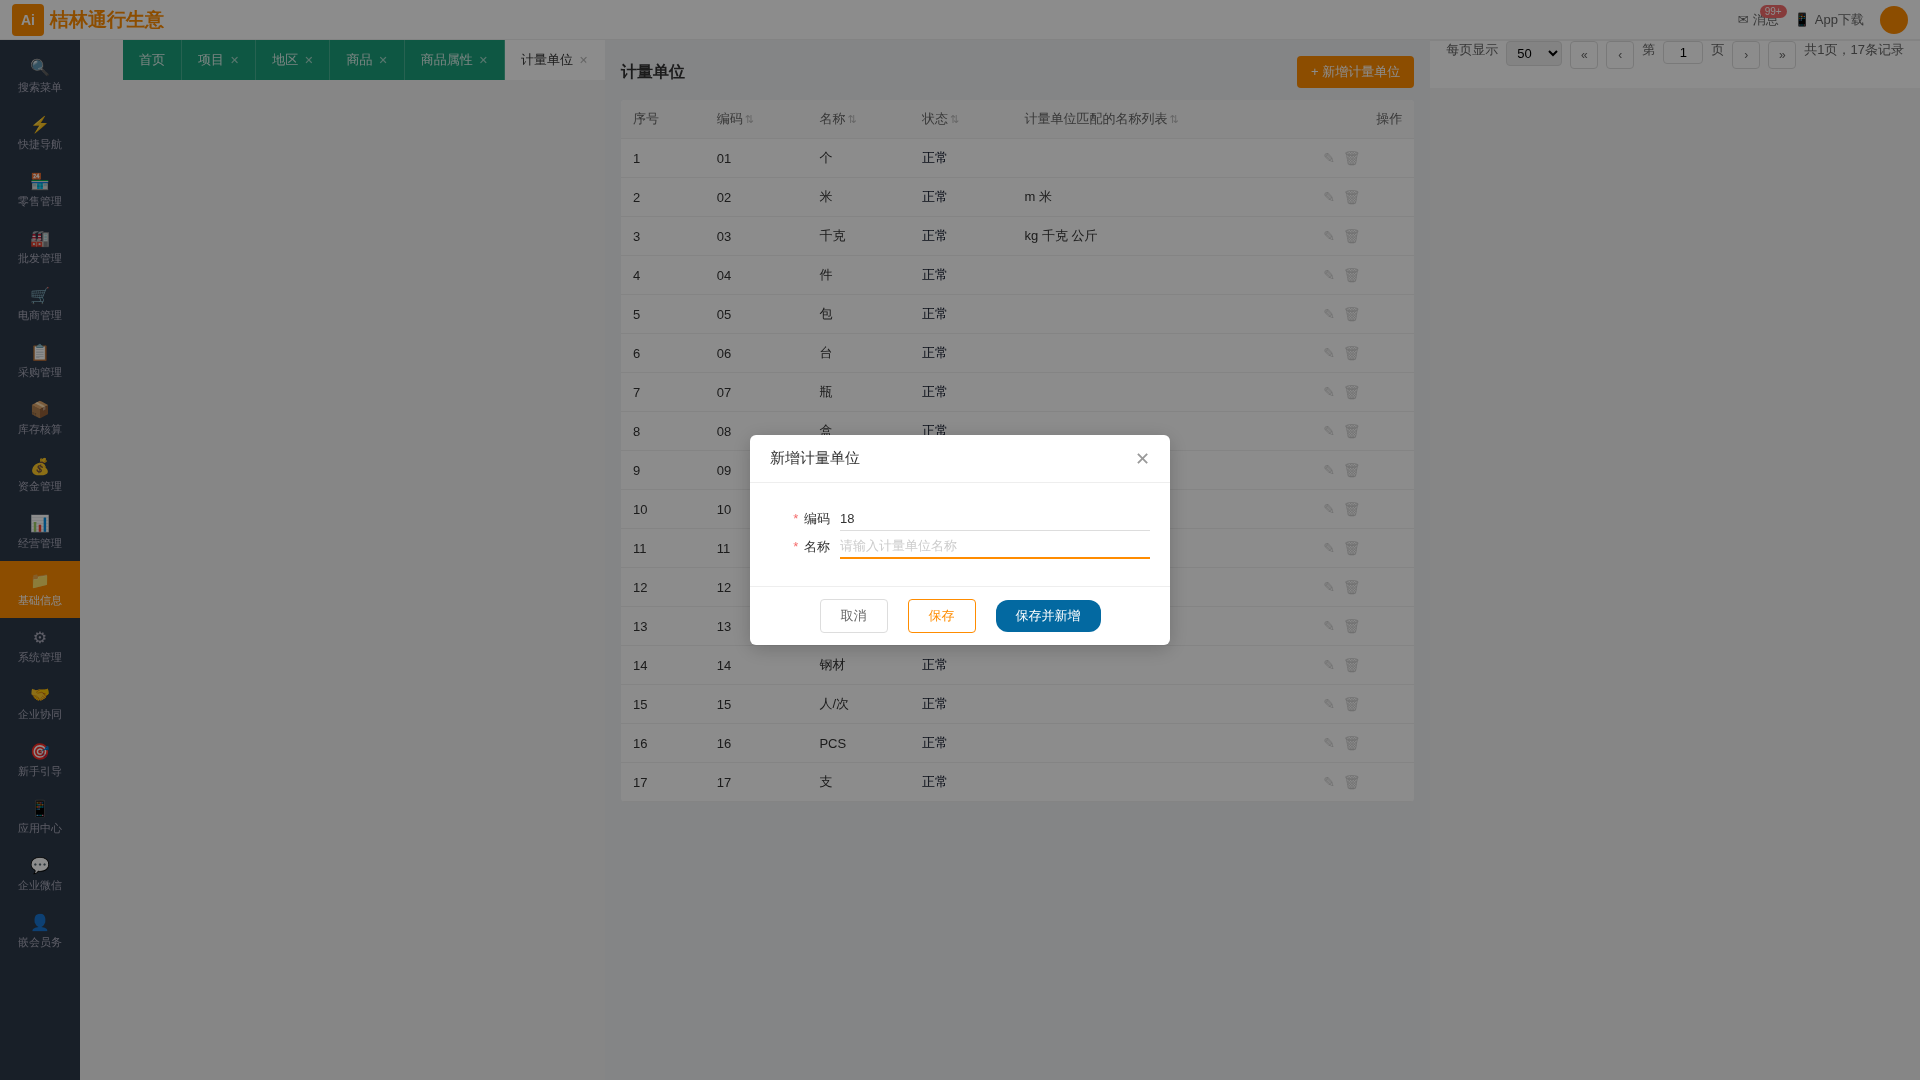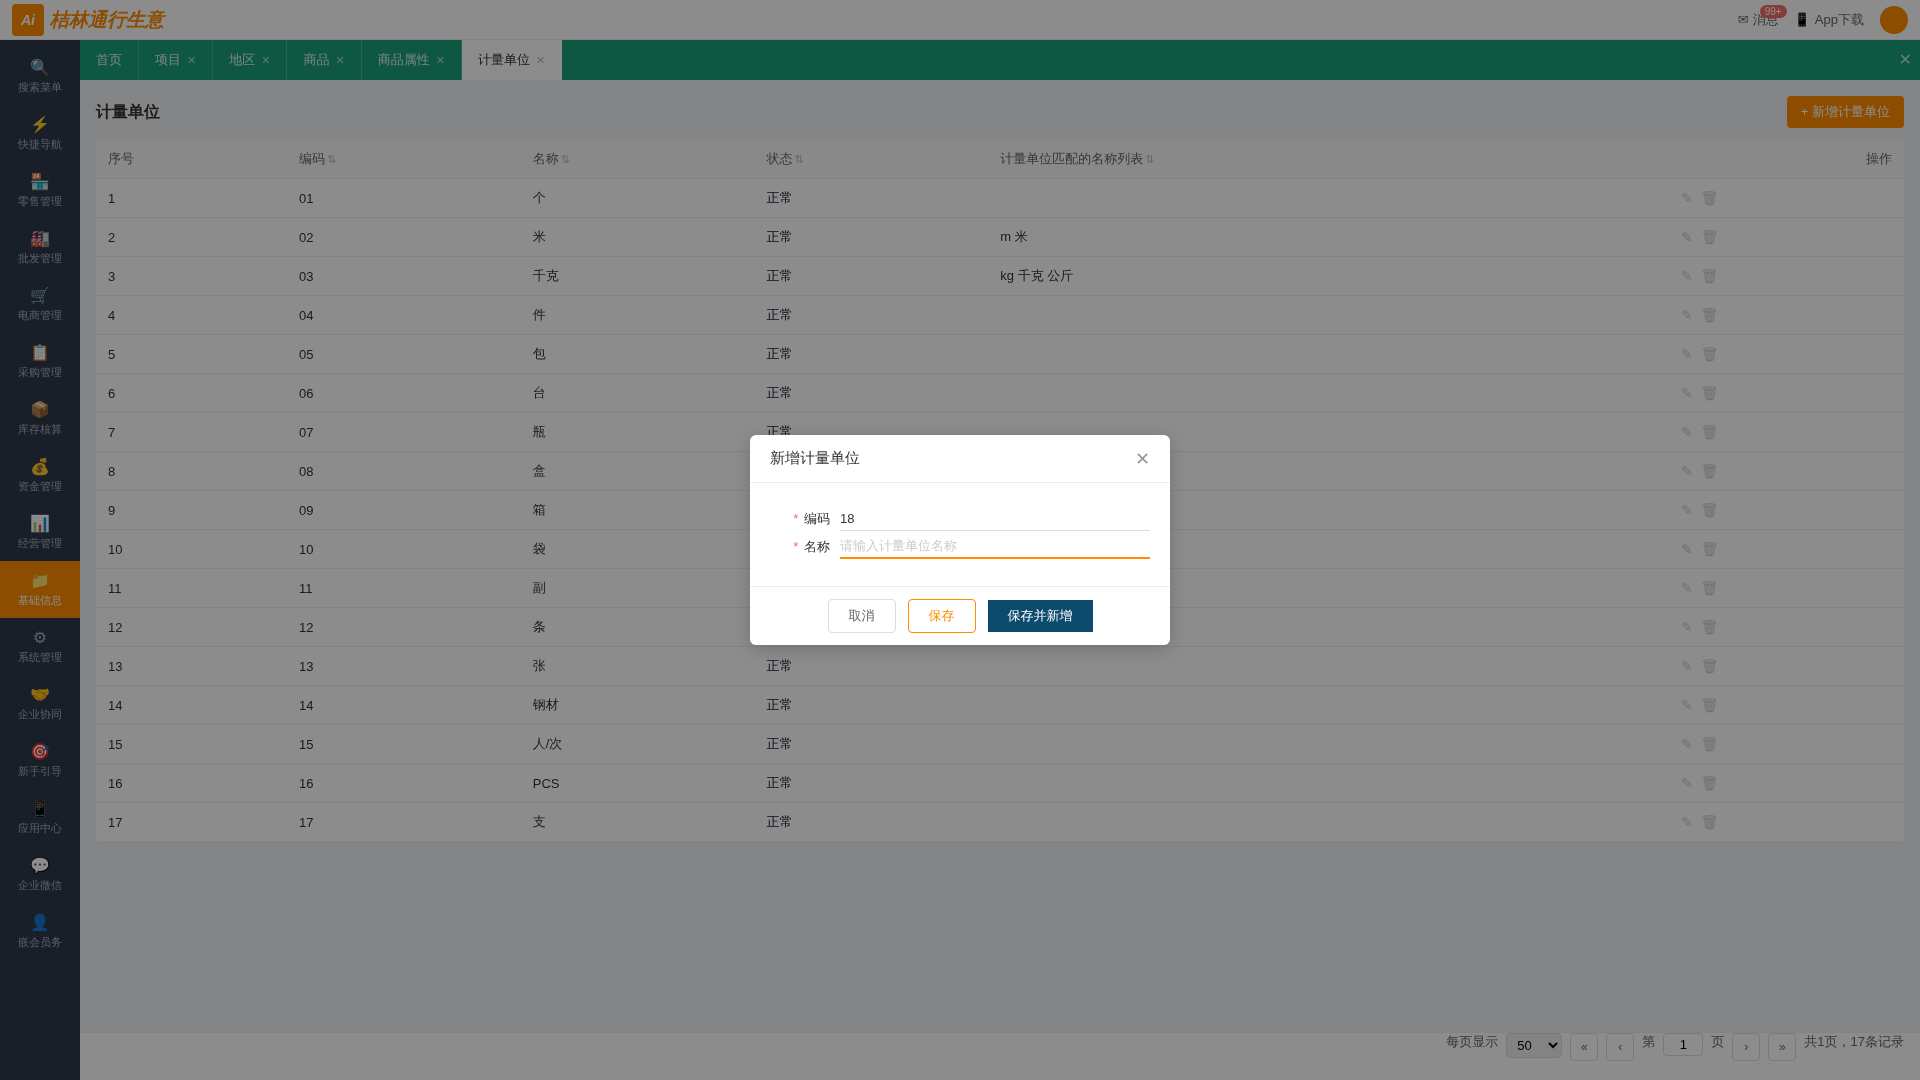--- a/index.html
+++ b/index.html
@@ -1,40 +1,40 @@
 <!DOCTYPE html>
 <html><head>
   <meta charset="utf-8">
   <style>
     * { box-sizing: border-box; margin: 0; padding: 0; }
     body { font-family: "Microsoft YaHei", "PingFang SC", sans-serif; font-size: 13px; background: #f5f5f5; color: #333; height: 1080px; overflow: hidden; }
 
     
     .app-container { display: flex; flex-direction: column; height: 1080px; }
     .top-bar { height: 40px; background: #fff; border-bottom: 1px solid #eee; display: flex; align-items: center; padding: 0 12px; justify-content: space-between; }
-    .top-bar-left { display: flex; align-items: center; gap: 8px; font-style: italic; }
+    .top-bar-left { display: flex; align-items: center; gap: 8px; }
     .logo-area { display: flex; align-items: center; gap: 6px; }
     .logo-icon { width: 32px; height: 32px; background: #ff8c00; border-radius: 4px; display: flex; align-items: center; justify-content: center; color: white; font-weight: bold; font-size: 14px; }
     .logo-text { color: #ff8c00; font-weight: bold; font-size: 19px; }
     .top-bar-right { display: flex; align-items: center; gap: 16px; }
     .msg-btn { position: relative; cursor: pointer; display: flex; align-items: center; gap: 4px; color: #666; font-size: 13px; }
     .badge { background: #f56c6c; color: white; border-radius: 10px; padding: 1px 5px; font-size: 10px; position: absolute; top: -6px; right: -8px; }
     .app-download { color: #666; font-size: 13px; cursor: pointer; display: flex; align-items: center; gap: 4px; }
     .avatar { width: 28px; height: 28px; background: #ff8c00; border-radius: 50%; }
 
     .main-layout { display: flex; flex: 1; overflow: hidden; }
 
     
     .sidebar { width: 80px; background: #2d3a4a; display: flex; flex-direction: column; align-items: center; padding-top: 8px; }
     .sidebar-item { width: 100%; padding: 10px 4px; display: flex; flex-direction: column; align-items: center; color: #aab; font-size: 11px; cursor: pointer; gap: 3px; }
     .sidebar-item.active { background: #ff8c00; color: white; }
     .sidebar-item .si-icon { font-size: 16px; }
 
     
-    .content-area { flex: 1; display: flex; flex-direction: column; overflow: hidden; }
+    .content-area { flex: 1; display: flex; flex-direction: row; overflow: hidden; padding-left: 43px; }
 
     
     .tab-bar { height: 40px; background: #1a9f7a; display: flex; align-items: center; padding: 0 0; position: relative; }
     .tab-item { height: 40px; padding: 0 16px; display: flex; align-items: center; gap: 6px; cursor: pointer; color: rgba(255,255,255,0.85); font-size: 13px; border-right: 1px solid rgba(255,255,255,0.2); }
     .tab-item.active { background: #fff; color: #333; }
     .tab-item .tab-close { font-size: 11px; opacity: 0.7; }
     .tab-item.active .tab-close { color: #999; }
     .tab-bar-close { position: absolute; right: 8px; top: 10px; cursor: pointer; color: rgba(255,255,255,0.7); font-size: 16px; }
 
     
@@ -65,24 +65,24 @@
     .modal-header { padding: 14px 20px; border-bottom: 1px solid #eee; display: flex; align-items: center; justify-content: space-between; }
     .modal-title { font-size: 15px; font-weight: 500; color: #333; }
     .modal-close { cursor: pointer; color: #999; font-size: 18px; line-height: 1; }
     .modal-body { padding: 24px 20px; }
     .form-row { display: flex; align-items: center; margin-bottom: 3px; }
     .form-label { width: 60px; text-align: right; margin-right: 10px; color: #333; font-size: 13px; flex-shrink: 0; }
     .form-label .required { color: #f56c6c; margin-right: 2px; }
     .form-input { flex: 1; border: none; border-bottom: 1px solid #ddd; padding: 4px 0; font-size: 13px; outline: none; color: #333; }
     .form-input.active-border { border-bottom: 2px solid #ff8c00; }
     .form-input::placeholder { color: #ccc; }
-    .modal-footer { padding: 12px 4px; display: flex; align-items: center; justify-content: center; gap: 12px; border-top: 1px solid #eee; }
+    .modal-footer { padding: 12px 4px; display: flex; align-items: center; justify-content: center; gap: 20px; border-top: 1px solid #eee; }
     .btn-cancel { border: 1px solid #ddd; background: white; padding: 7px 20px; border-radius: 4px; cursor: pointer; font-size: 13px; color: #666; }
     .btn-save { border: 1px solid #ff8c00; background: white; color: #ff8c00; padding: 7px 20px; border-radius: 4px; cursor: pointer; font-size: 13px; }
-    .btn-save-new { background: #0c4a6e; color: white; border: none; padding: 7px 20px; border-radius: 0; cursor: pointer; font-size: 13px; }
+    .btn-save-new { background: #0369a1; color: white; border: none; padding: 7px 20px; border-radius: 12px; cursor: pointer; font-size: 13px; }
 
     .sort-icon { color: #bbb; font-size: 11px; margin-left: 2px; }
   </style>
 </head>
 <body>
 
 <div class="app-container">
 
   <div class="top-bar">
     <div class="top-bar-left">

